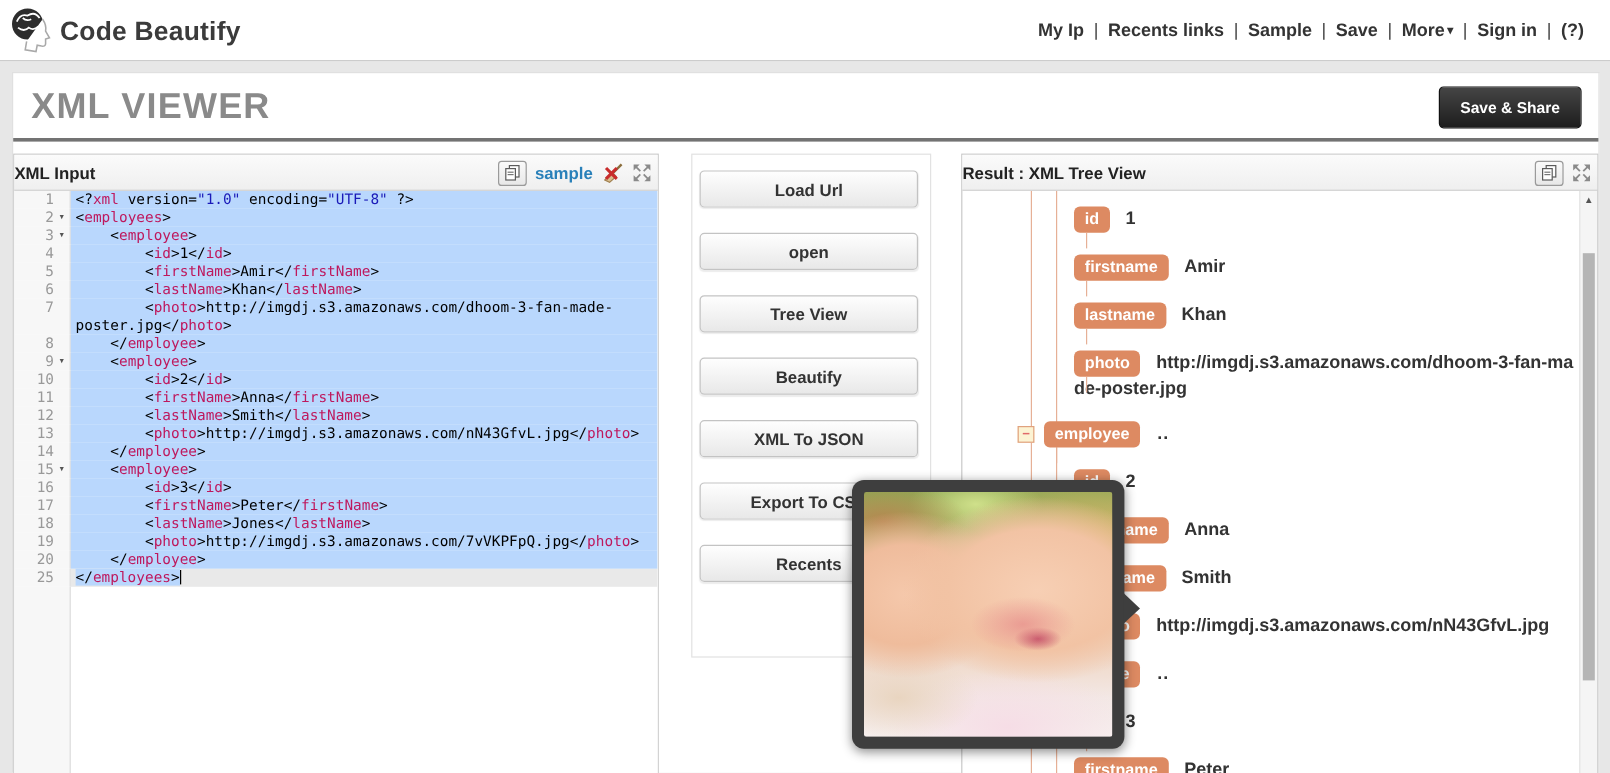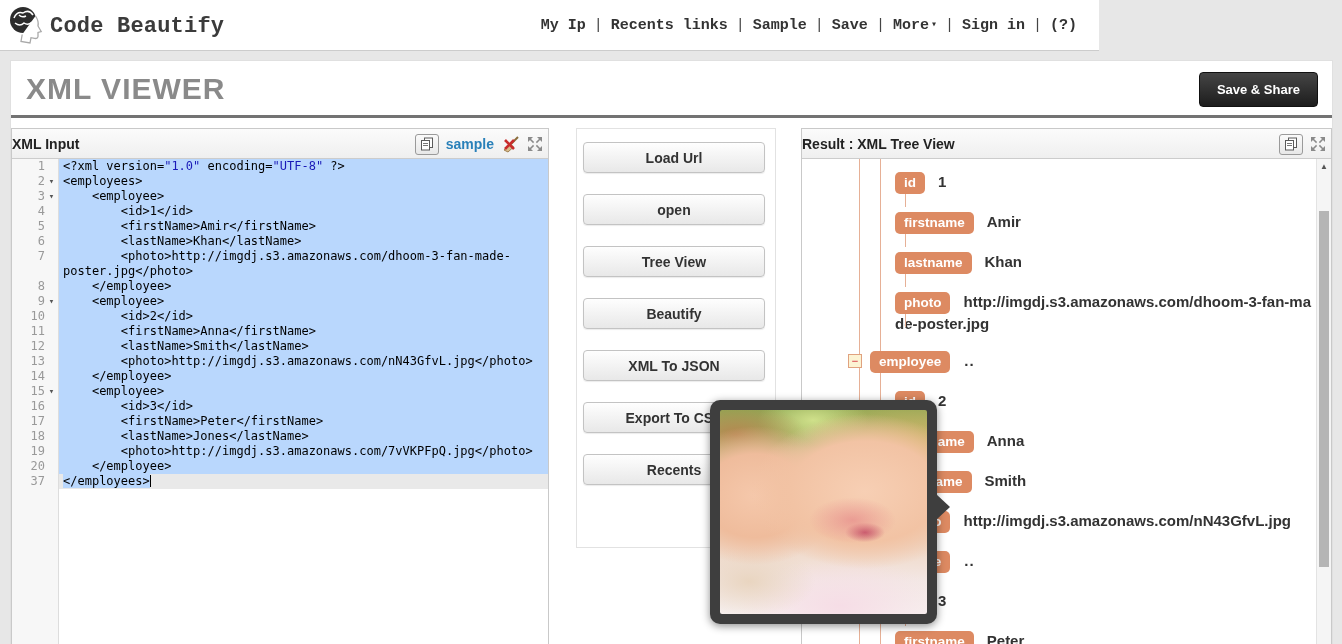--- a/index.html
+++ b/index.html
@@ -1,21 +1,21 @@
 <!DOCTYPE html>
 <html><head>
 <meta charset="utf-8">
 <style>
   * { margin:0; padding:0; box-sizing:border-box; }
   html,body { width:1342px; height:644px; overflow:hidden;
     font-family:"Liberation Sans", sans-serif; background:#e7e7e7; }
 
   
-  .topbar { position:absolute; left:0; top:0; width:1099px; height:51px;
-    background:#fff; border-bottom:1px solid #ccc; z-index:5;font-family:Liberation Mono, monospace; }
+  .topbar { position:absolute; left:0; top:0; width:1342px; height:51px;
+    background:#fff; border-bottom:1px solid #ccc; z-index:5; }
   .brand { position:absolute; left:6px; top:4px; display:flex; align-items:center; cursor:pointer; }
   .brand-text { font-size:22px; font-weight:bold; color:#3b3b3b; letter-spacing:.2px; margin-left:2px; }
   .topnav { position:absolute; right:22px; top:0; height:51px; display:flex; align-items:center;
     font-size:15px; font-weight:bold; color:#333; }
   .topnav a { color:#333; text-decoration:none; cursor:pointer; }
   .topnav .sep { margin:0 8px; font-weight:normal; color:#444; }
   .caret { font-size:10px; vertical-align:2px; margin-left:2px; color:#333; }
 
   
   .card { position:absolute; left:10px; right:9px; top:60px; bottom:0;
@@ -54,21 +54,21 @@
   .cm-row { display:flex; }
   .gutter { flex:0 0 47px; display:flex; justify-content:flex-end;
     background:#f7f7f7; border-right:1px solid #ddd; color:#999; }
   .lnum { width:32px; text-align:right; }
   .foldslot { width:13px; text-align:center; color:#555; font-size:9px; line-height:15px; cursor:pointer; }
   .code { flex:1; padding-left:4px; white-space:pre-wrap; overflow-wrap:break-word; word-break:break-word;
     color:#000; }
   .code.sel { background:#b9d7fd; }
   .code.active { background:#e9e9e9; }
   .code.active .seltxt { background:#b9d7fd; }
-  .tk-tag { color:#000000; }
+  .tk-tag { color:#be185d; }
   .tk-str { color:#1a1ab8; }
   .cursor { display:inline-block; width:1.5px; height:12px; background:#000; vertical-align:-2px; }
   .gutter-fill { height:100%; }
 
   
   .tree-wrap { position:absolute; left:0; right:0; top:30px; bottom:0; overflow:hidden; }
   .tree { position:absolute; left:0; right:15px; top:0; bottom:0; padding-top:13px; overflow:hidden; }
   .vline { position:absolute; top:0; bottom:0; border-left:1px solid #e6b096; }
   .t-row { position:relative; margin-bottom:17px; min-height:23px;
     font-weight:bold; color:#333; }
@@ -324,21 +324,21 @@
           </div>
           <div class="cm-row">
             <div class="gutter">
               <span class="lnum">20</span>
               <span class="foldslot"></span>
             </div>
             <div class="code sel">    &lt;/<span class="tk-tag">employee</span>&gt;</div>
           </div>
           <div class="cm-row">
             <div class="gutter">
-              <span class="lnum">37</span>
+              <span class="lnum">25</span>
               <span class="foldslot"></span>
             </div>
             <div class="code active"><span class="seltxt">&lt;/<span class="tk-tag">employees</span>&gt;</span><span class="cursor"></span></div>
           </div>
           <div class="cm-row" style="height: 100%;">
             <div class="gutter gutter-fill"></div>
             <div class="code"></div>
           </div>
         </div>
     </section>

